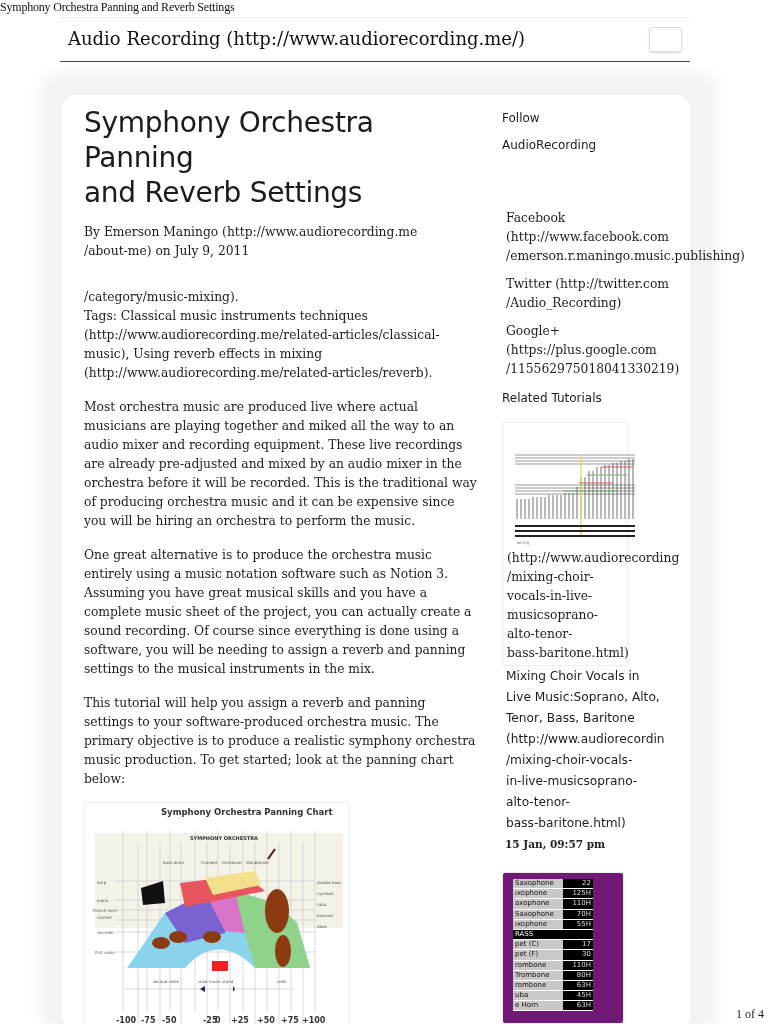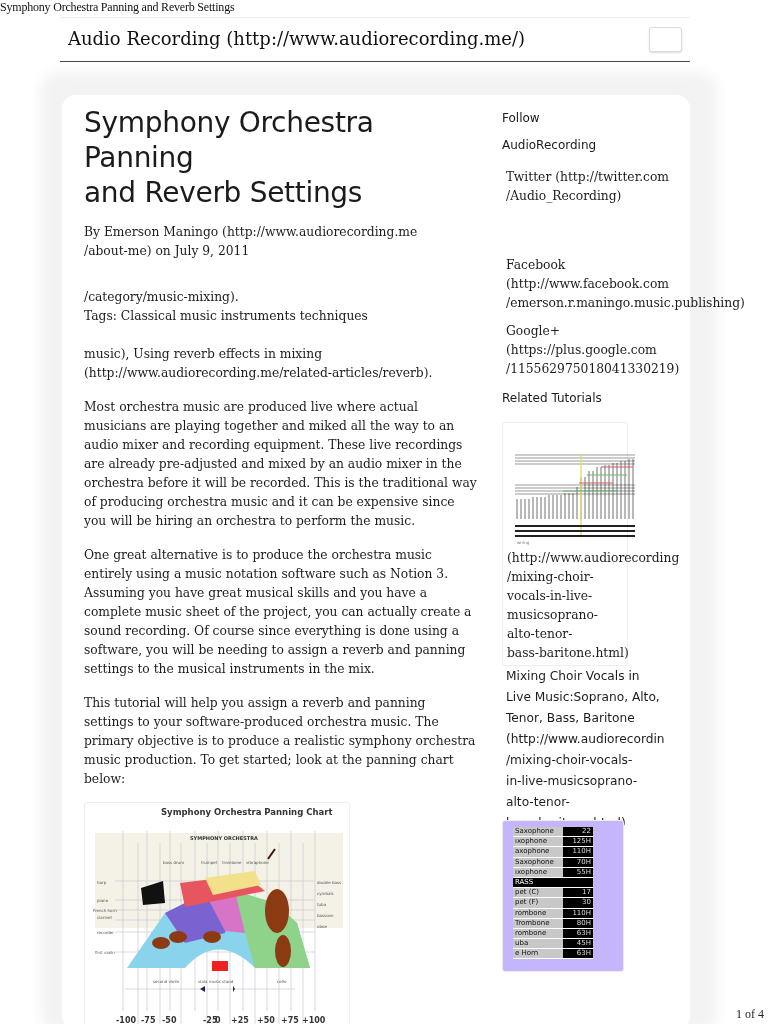--- a/index.html
+++ b/index.html
@@ -90,22 +90,22 @@
   }
   .related-title {
     font-family: "DejaVu Sans", sans-serif; font-size: 12.2px; line-height: 21px; color: #1d1d1d;
     margin-top: 0px; margin-left: 4px; white-space: nowrap;
   }
   .timestamp {
     font-family: "DejaVu Serif", serif; font-size: 10.5px; font-weight: bold; color: #222;
     margin-top: 4px; margin-left: 3px;
   }
   .related-card2 {
-    position: absolute; left: 502px; top: 820px; width: 120px; height: 150px;
-    border: 1px solid #eee; border-radius: 3px; overflow: hidden; background: #c4b5fd;
+    position: absolute; left: 502px; top: 872px; width: 120px; height: 150px;
+    border: 1px solid #eee; border-radius: 3px; overflow: hidden; background: #701a75;
   }
   .freq-table { position: absolute; left: 10px; top: 6px; width: 80px; border-collapse: collapse; }
   .freq-table td {
     height: 9.2px; padding: 0 2px; font-family: "DejaVu Sans", sans-serif; font-size: 7px;
     line-height: 9px; white-space: nowrap; overflow: hidden; border-bottom: 1px solid #fff;
   }
   .freq-table td.name { background: #c8c8c8; color: #111; width: 70px; max-width: 70px; }
   .freq-table td.val { background: #000; color: #ddd; text-align: right; width: 52px; max-width: 52px; }
   .freq-table tr.section td.name { background: #000; color: #fff; }
   .page-counter {
@@ -134,21 +134,21 @@
 
   <div class="meta">
     <span>By Emerson Maningo (http://www.audiorecording.me</span><br>
     <span>/about-me) on July 9, 2011</span>
   </div>
 
   <div class="meta meta2">
     <br>
     <span>/category/music-mixing).</span><br>
     <span>Tags: Classical music instruments techniques</span><br>
-    <br>
+    <span>(http://www.audiorecording.me/related-articles/classical-</span><br>
     <span>music), Using reverb effects in mixing</span><br>
     <span>(http://www.audiorecording.me/related-articles/reverb).</span>
   </div>
 
   <div class="para">
     <span>Most orchestra music are produced live where actual</span><br>
     <span>musicians are playing together and miked all the way to an</span><br>
     <span>audio mixer and recording equipment. These live recordings</span><br>
     <span>are already pre-adjusted and mixed by an audio mixer in the</span><br>
     <span>orchestra before it will be recorded. This is the traditional way</span><br>
@@ -266,28 +266,28 @@
     <div class="fig-tick2" style="left:209px;top:237px">+87.5</div>
   </div>
 </div>
 
 <div class="sidebar">
   <div class="side-h">
     <span>Follow</span><br>
     <span>AudioRecording</span>
   </div>
 
-  <div class="side-link" style="margin-top:9px">
-    <span>Twitter (http://twitter.com</span><br>
-    <span>/Audio_Recording)</span>
-  </div>
   <div class="side-link" style="margin-top:50px">
     <span>Facebook</span><br>
     <span>(http://www.facebook.com</span><br>
     <span>/emerson.r.maningo.music.publishing)</span>
+  </div>
+  <div class="side-link" style="margin-top:9px">
+    <span>Twitter (http://twitter.com</span><br>
+    <span>/Audio_Recording)</span>
   </div>
   <div class="side-link" style="margin-top:9px">
     <span>Google+</span><br>
     <span>(https://plus.google.com</span><br>
     <span>/115562975018041330219)</span>
   </div>
 
   <div class="side-h" style="margin-top:6px">Related Tutorials</div>
 
   <div class="related-card">

